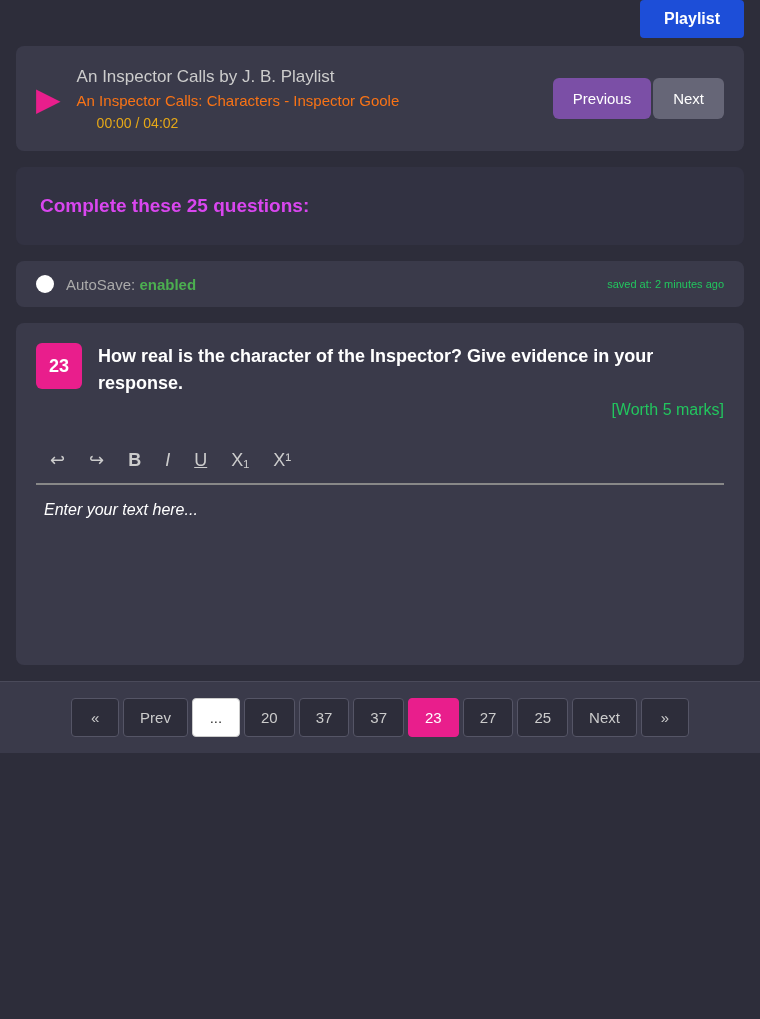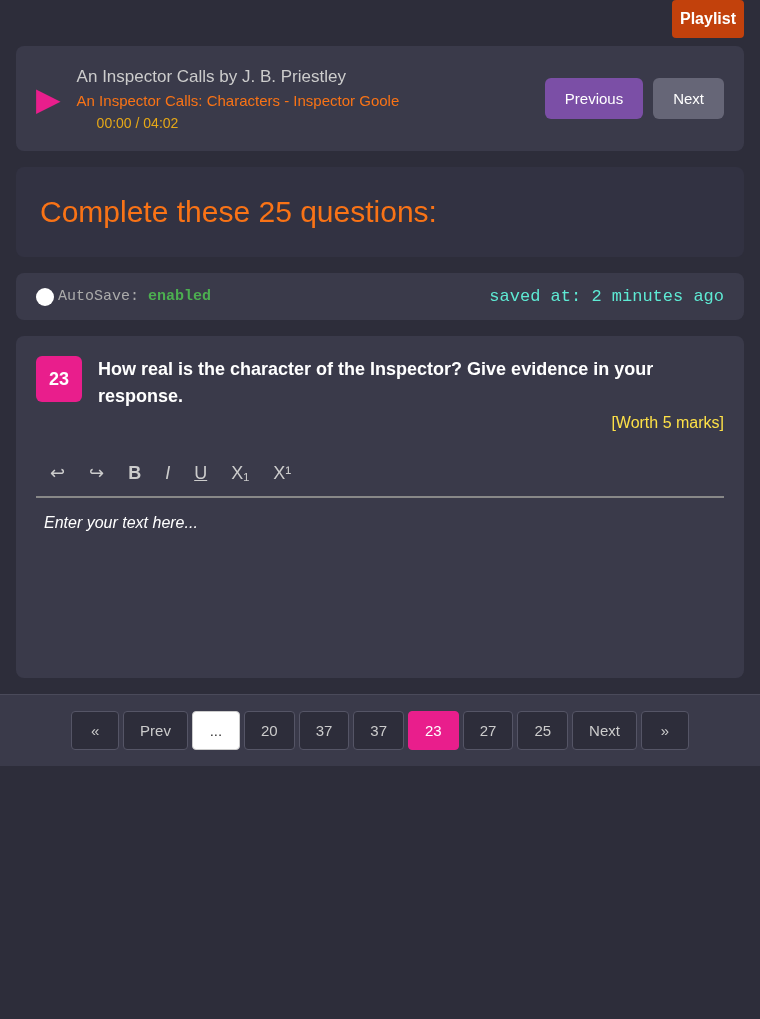--- a/index.html
+++ b/index.html
@@ -13,24 +13,24 @@
     }
 
     
     .top-bar {
       background-color: #2d2d3a;
       display: flex;
       justify-content: flex-end;
       padding: 0 16px 8px 16px;
     }
     .playlist-btn {
-      background-color: #c2410c;
+      background-color: #1d4ed8;
       color: white;
       border: none;
-      padding: 10px 8px;
+      padding: 10px 24px;
       font-size: 16px;
       font-weight: bold;
       border-radius: 4px;
       cursor: pointer;
     }
 
     
     .audio-card {
       background-color: #3a3a4a;
       margin: 0 16px 16px 16px;
@@ -60,21 +60,21 @@
       margin-top: 4px;
     }
     .audio-time {
       font-size: 14px;
       color: #e6a817;
       margin-top: 6px;
       margin-left: 20px;
     }
     .audio-controls {
       display: flex;
-      gap: 10px;
+      gap: 2px;
       flex-shrink: 0;
       border-radius: 20px;
     }
     .btn-previous {
       background-color: #7b4fa6;
       color: white;
       border: none;
       padding: 12px 20px;
       font-size: 15px;
       border-radius: 6px;
@@ -91,55 +91,54 @@
     }
 
     
     .questions-section {
       background-color: #323242;
       margin: 0 16px 16px 16px;
       border-radius: 8px;
       padding: 28px 24px;
     }
     .questions-title {
-      font-size: 30px;
-      color: #f97316;
-      font-weight: normal;
+      font-size: 19px;
+      color: #d946ef;
+      font-weight: bold;
     }
 
     
     .autosave-bar {
       background-color: #3a3a4a;
       margin: 0 16px 16px 16px;
       border-radius: 8px;
       padding: 14px 20px;
       display: flex;
       align-items: center;
-      gap: 4px;
-      font-family: Liberation Mono, monospace;
+      gap: 12px;
     }
     .autosave-dot {
       width: 18px;
       height: 18px;
       border-radius: 50%;
       background-color: #ffffff;
       flex-shrink: 0;
     }
     .autosave-text {
       font-size: 15px;
       color: #aaaaaa;
       flex: 1;
     }
     .autosave-enabled {
       color: #4caf50;
       font-weight: bold;
     }
     .autosave-time {
-      font-size: 17px;
-      color: #5eead4;
+      font-size: 11px;
+      color: #22c55e;
     }
 
     
     .question-card {
       background-color: #3a3a4a;
       margin: 0 16px 16px 16px;
       border-radius: 8px;
       padding: 20px;
     }
     .question-header {
@@ -162,21 +161,21 @@
     }
     .question-text {
       font-size: 18px;
       color: #ffffff;
       line-height: 1.5;
       flex: 1;
       font-weight: bold;
     }
     .question-marks {
       text-align: right;
-      color: #fde047;
+      color: #22c55e;
       font-size: 16px;
       margin-top: 4px;
     }
 
     
     .editor-toolbar {
       border-bottom: 2px solid #888888;
       padding: 12px 8px 10px 8px;
       display: flex;
       gap: 12px;
@@ -244,21 +243,21 @@
 </head>
 <body>
 
 <div class="top-bar">
   <button class="playlist-btn">Playlist</button>
 </div>
 
 <div class="audio-card">
   <div class="play-icon">▶</div>
   <div class="audio-info">
-    <div class="audio-title">An Inspector Calls by J. B. Priestley</div>
+    <div class="audio-title">An Inspector Calls by J. B. Playlist</div>
     <div class="audio-subtitle">An Inspector Calls: Characters - Inspector Goole</div>
     <div class="audio-time">00:00 / 04:02</div>
   </div>
   <div class="audio-controls">
     <button class="btn-previous">Previous</button>
     <button class="btn-next-audio">Next</button>
   </div>
 </div>
 
 <div class="questions-section">

